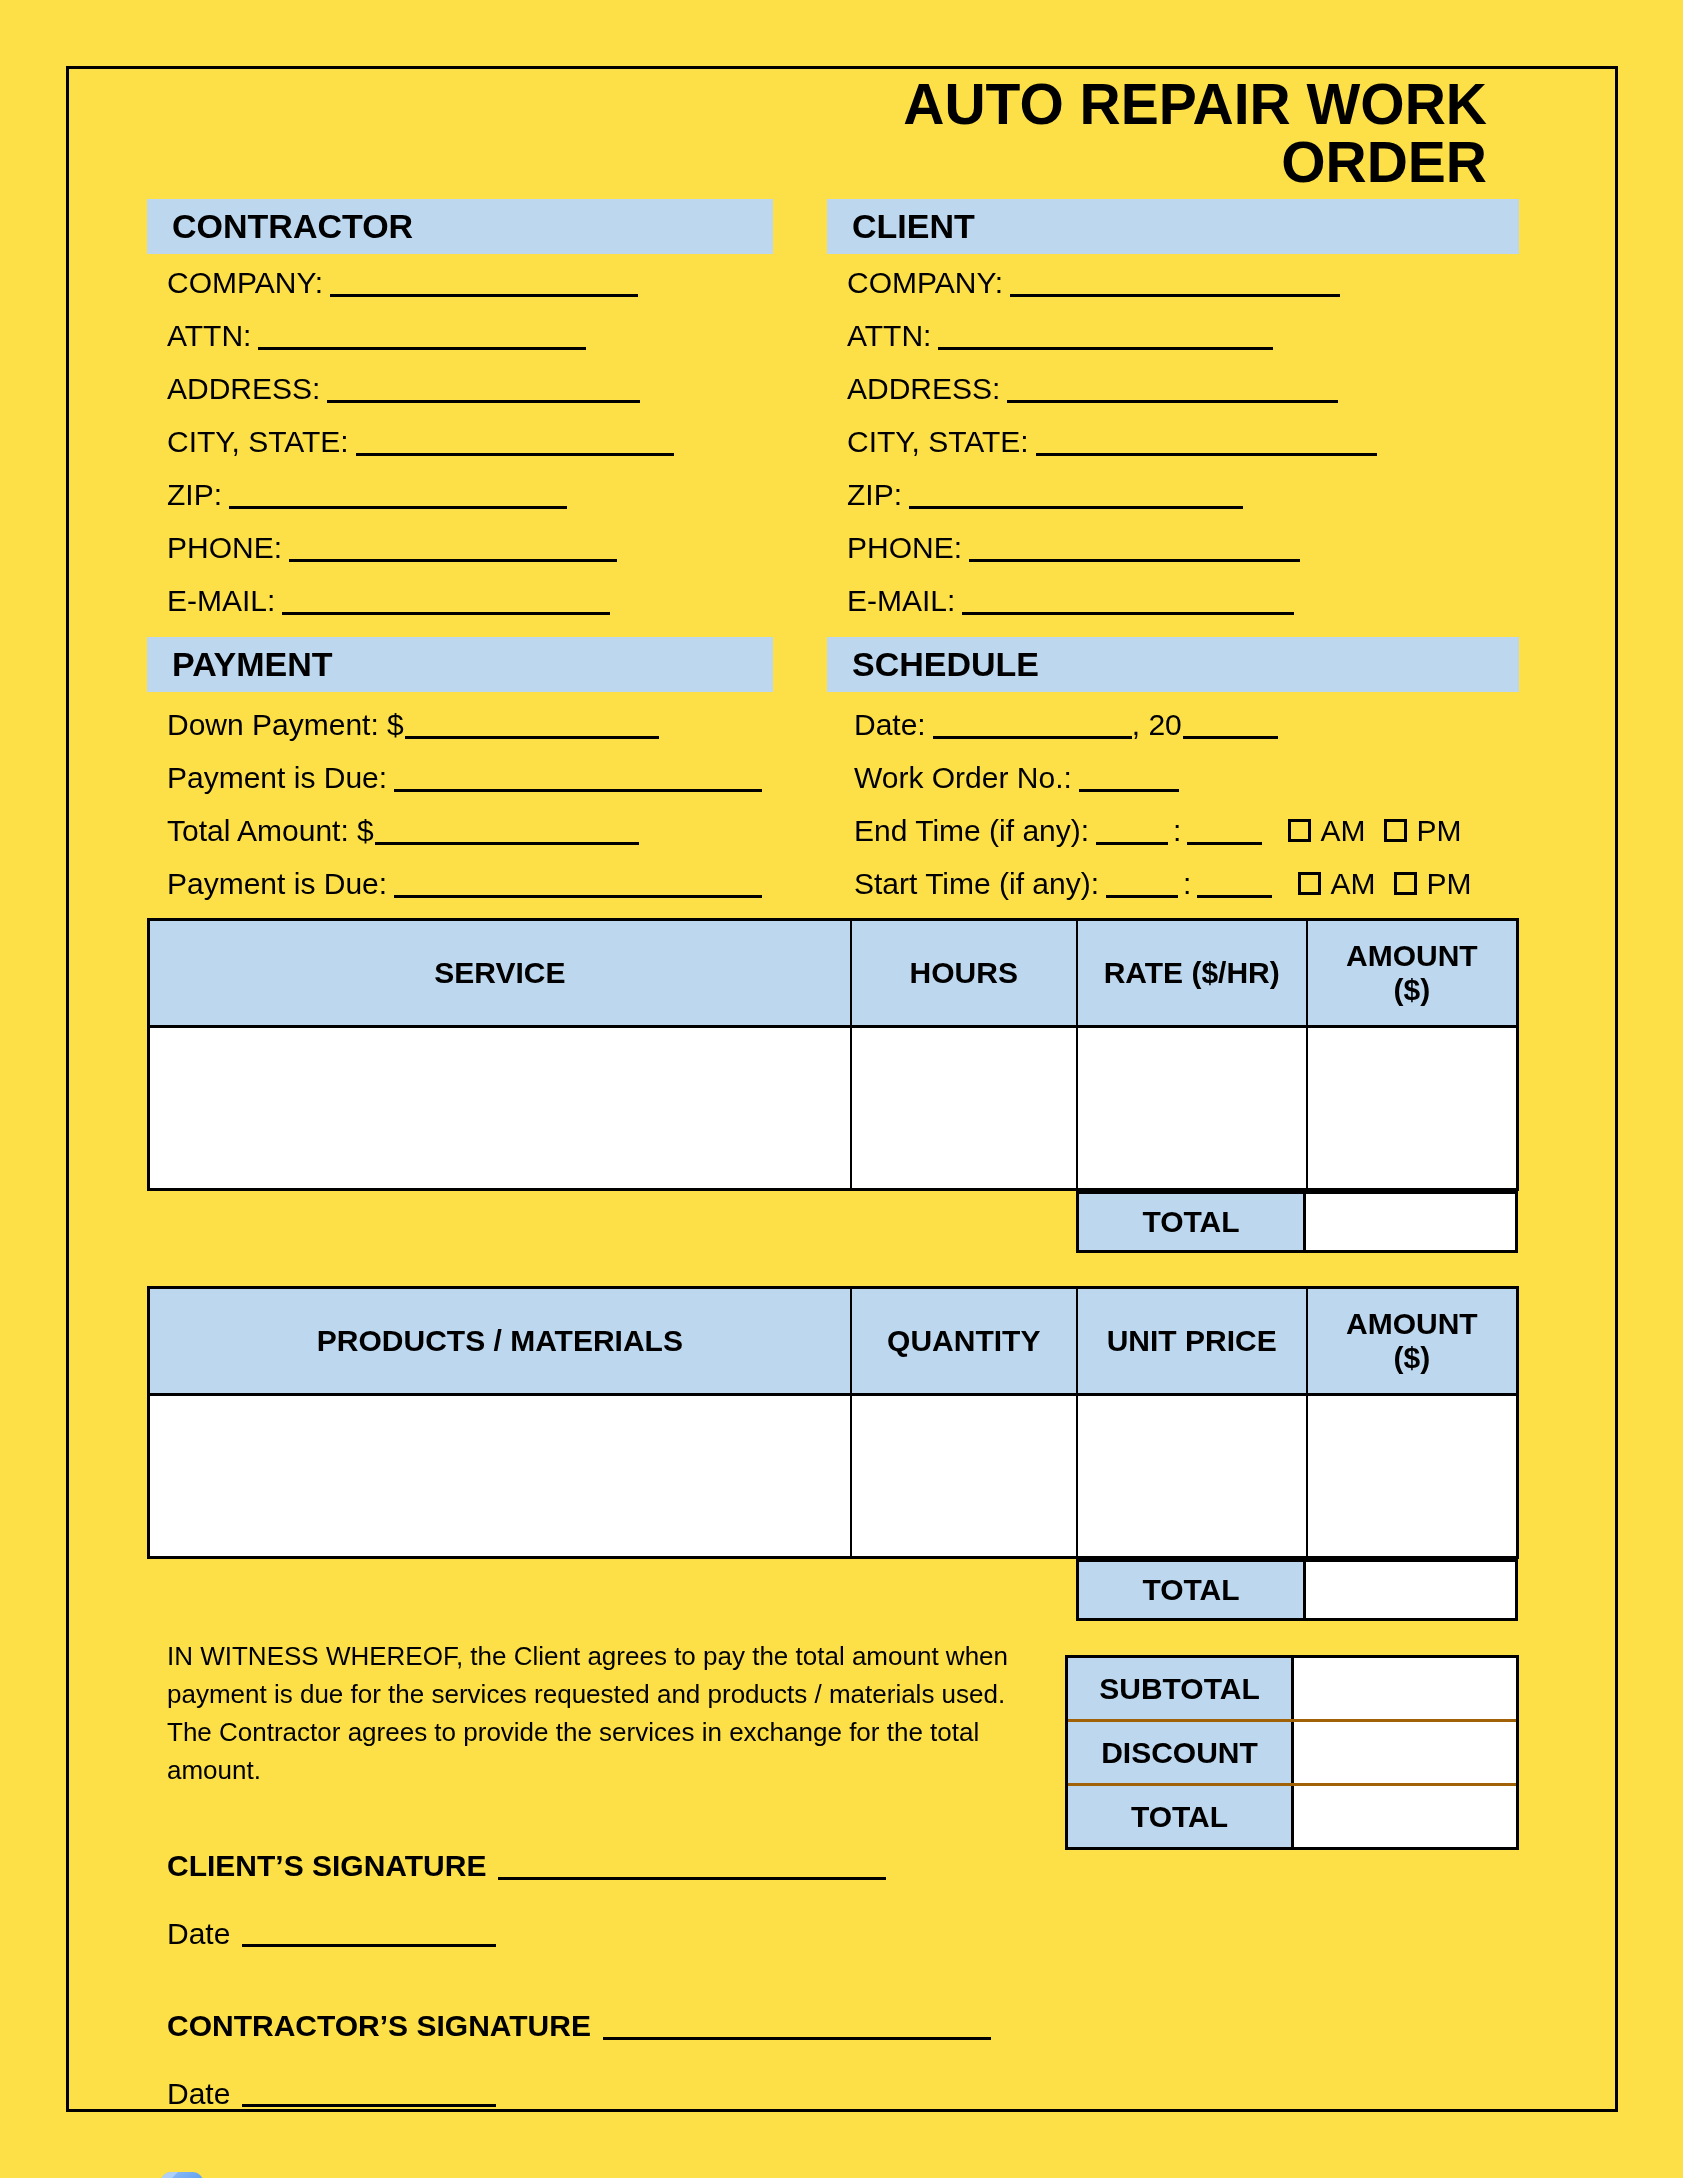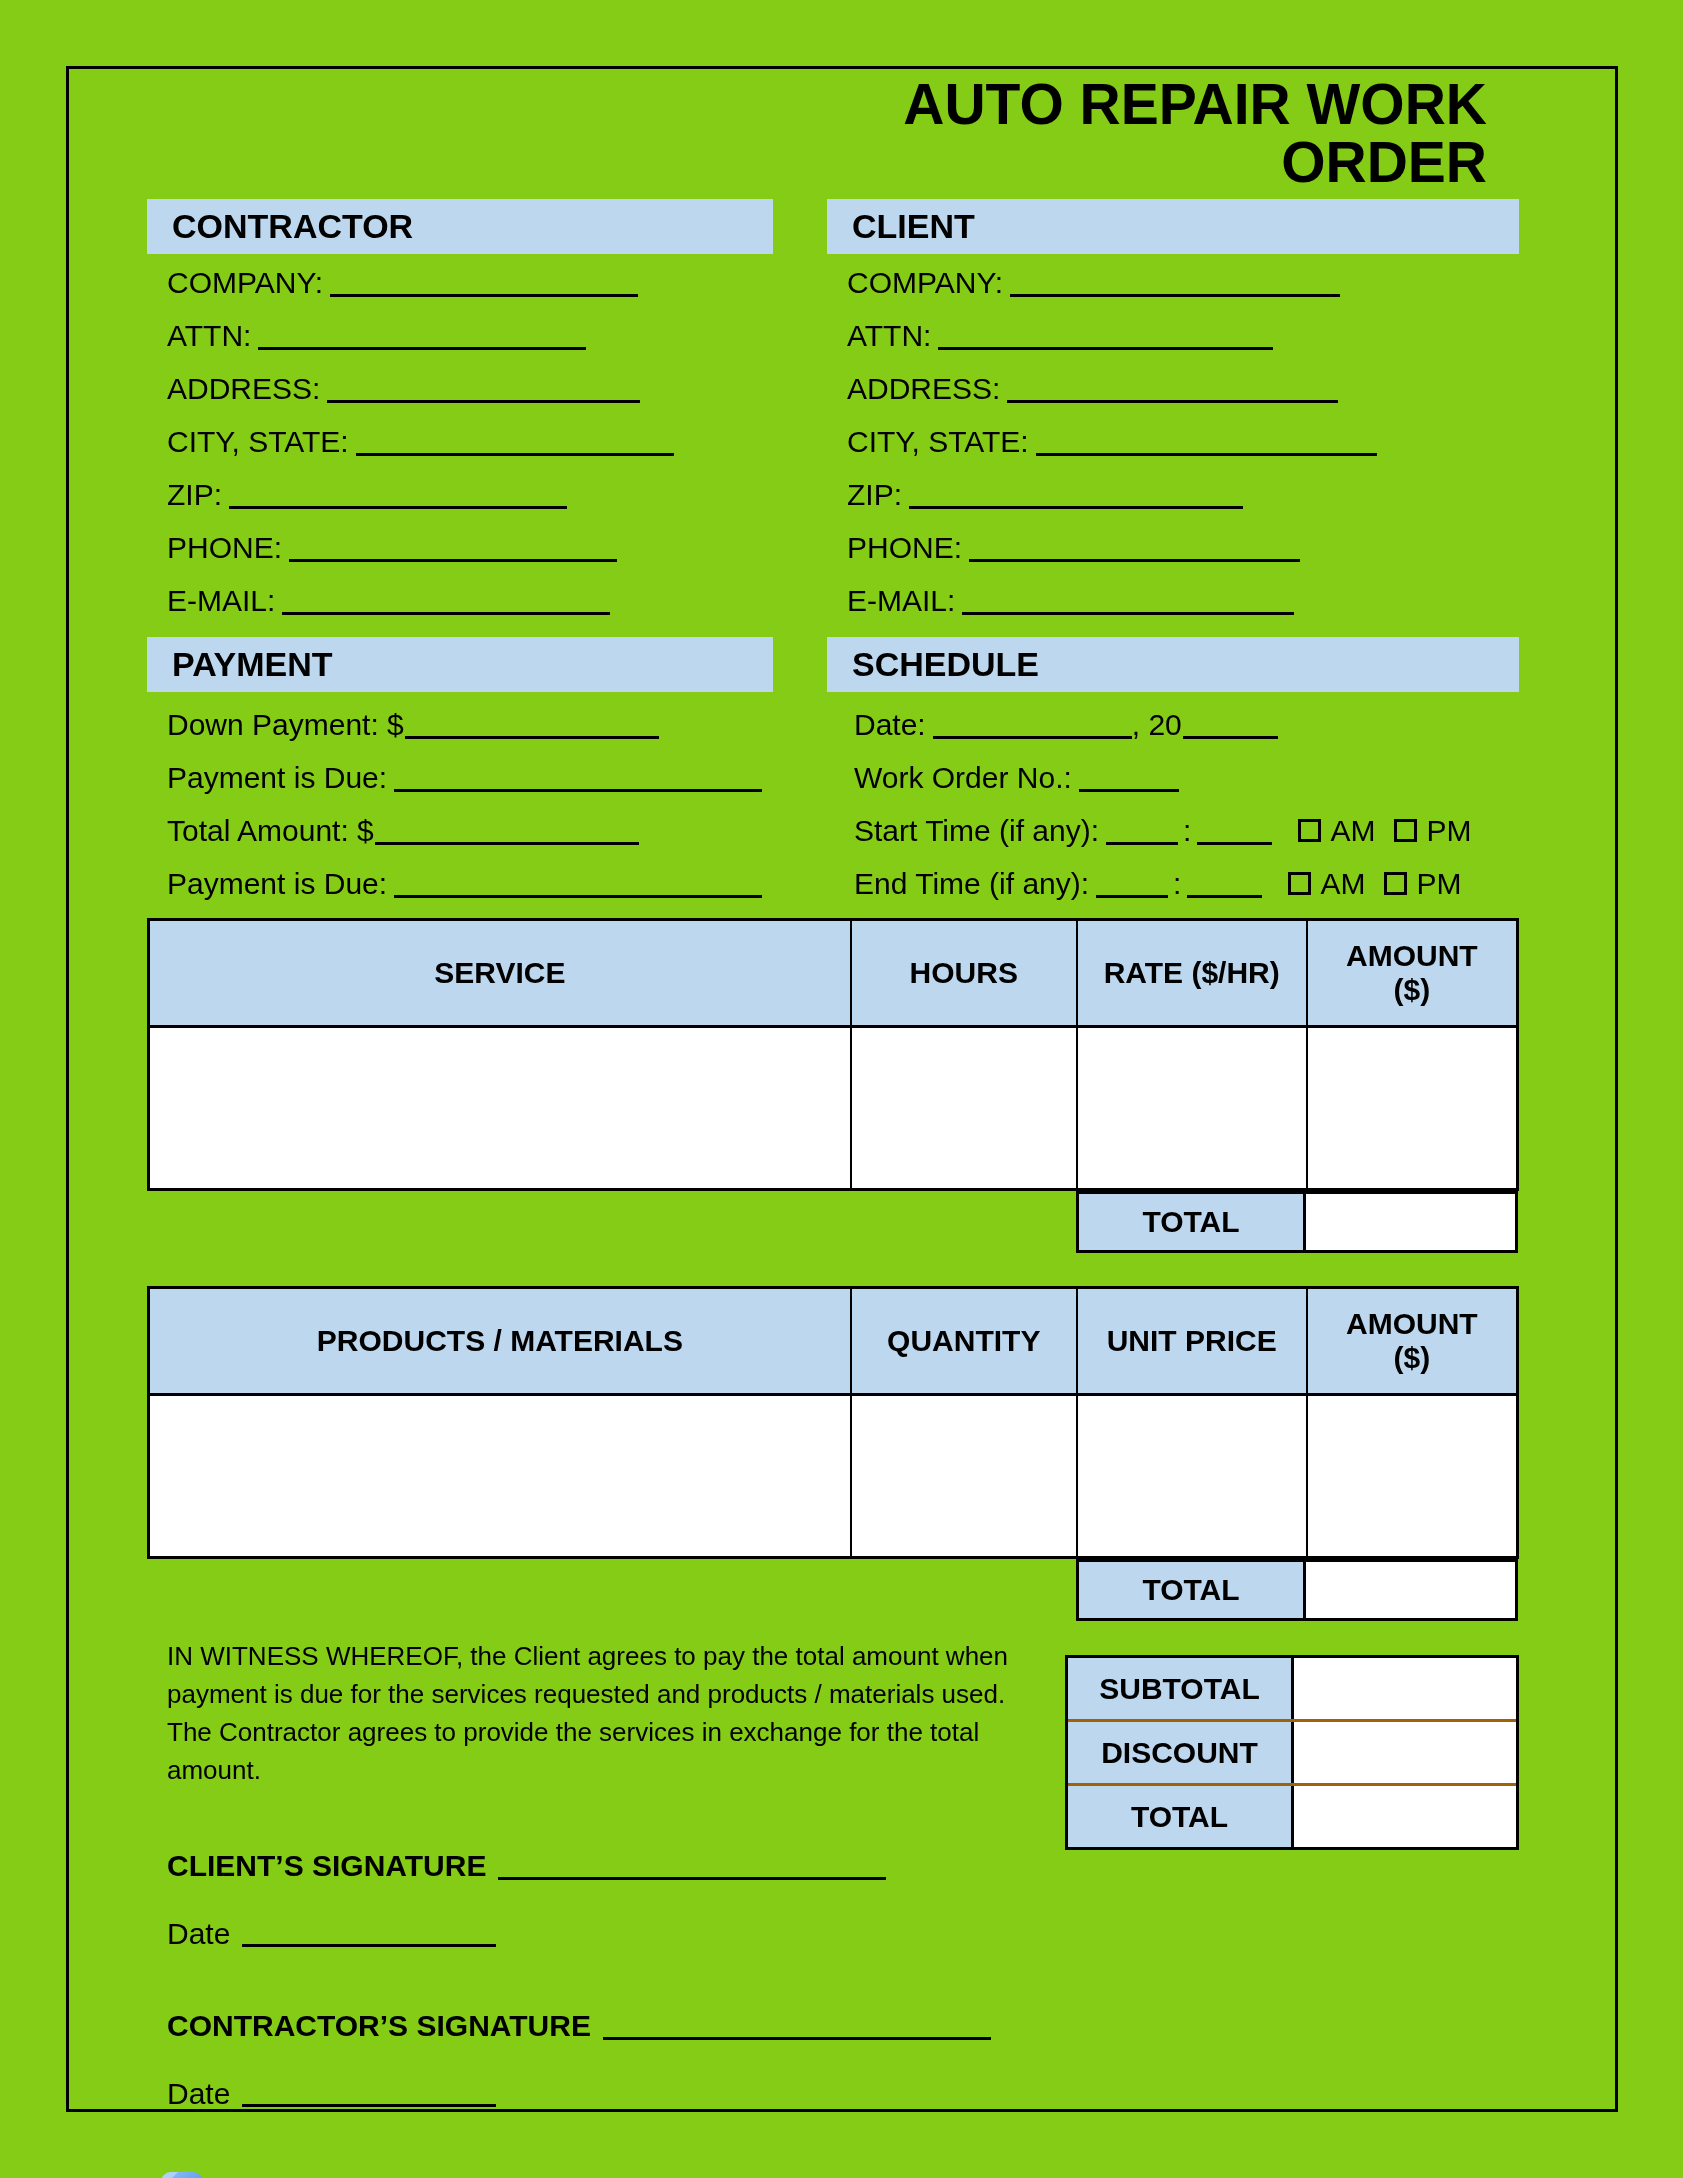--- a/index.html
+++ b/index.html
@@ -1,19 +1,19 @@
 <!DOCTYPE html>
 <html><head>
 <meta charset="utf-8">
 <style>
   html,body { margin:0; padding:0; background:#ffffff; }
   .page {
     position:relative;
     width:1684px; height:2178px;
-    background:#84cc16;
+    background:#fde047;
     font-family:"Liberation Sans","DejaVu Sans",sans-serif;
     color:#000;
     overflow:hidden;
   }
   .frame {
     position:absolute; left:66px; top:66px; right:66px; bottom:66px;
     border:3px solid #000;
     pointer-events:none;
   }
   .content {
@@ -193,24 +193,24 @@
       <div>
         <div class="band">SCHEDULE</div>
         <div class="fields" style="margin-top:14px; padding-left:27px;">
           <div class="frow">
             <span class="lbl">Date:</span><span class="line" style="width:199px"></span><span class="lbl">, 20</span><span class="line tight" style="width:95px"></span>
           </div>
           <div class="frow">
             <span class="lbl">Work Order No.:</span><span class="line" style="width:100px"></span>
           </div>
           <div class="frow">
+            <span class="lbl">End Time (if any):</span><span class="line" style="width:72px"></span><span class="colon">:</span><span class="line tight" style="width:75px"></span><span class="checkbox first"></span><span>AM</span><span class="checkbox"></span><span>PM</span>
+          </div>
+          <div class="frow">
             <span class="lbl">Start Time (if any):</span><span class="line" style="width:72px"></span><span class="colon">:</span><span class="line tight" style="width:75px"></span><span class="checkbox first"></span><span>AM</span><span class="checkbox"></span><span>PM</span>
-          </div>
-          <div class="frow">
-            <span class="lbl">End Time (if any):</span><span class="line" style="width:72px"></span><span class="colon">:</span><span class="line tight" style="width:75px"></span><span class="checkbox first"></span><span>AM</span><span class="checkbox"></span><span>PM</span>
           </div>
         </div>
       </div>
     </div>
 
     <table class="items service">
       <colgroup>
           <col style="width:51.3%">
           <col style="width:16.5%">
           <col style="width:16.8%">

